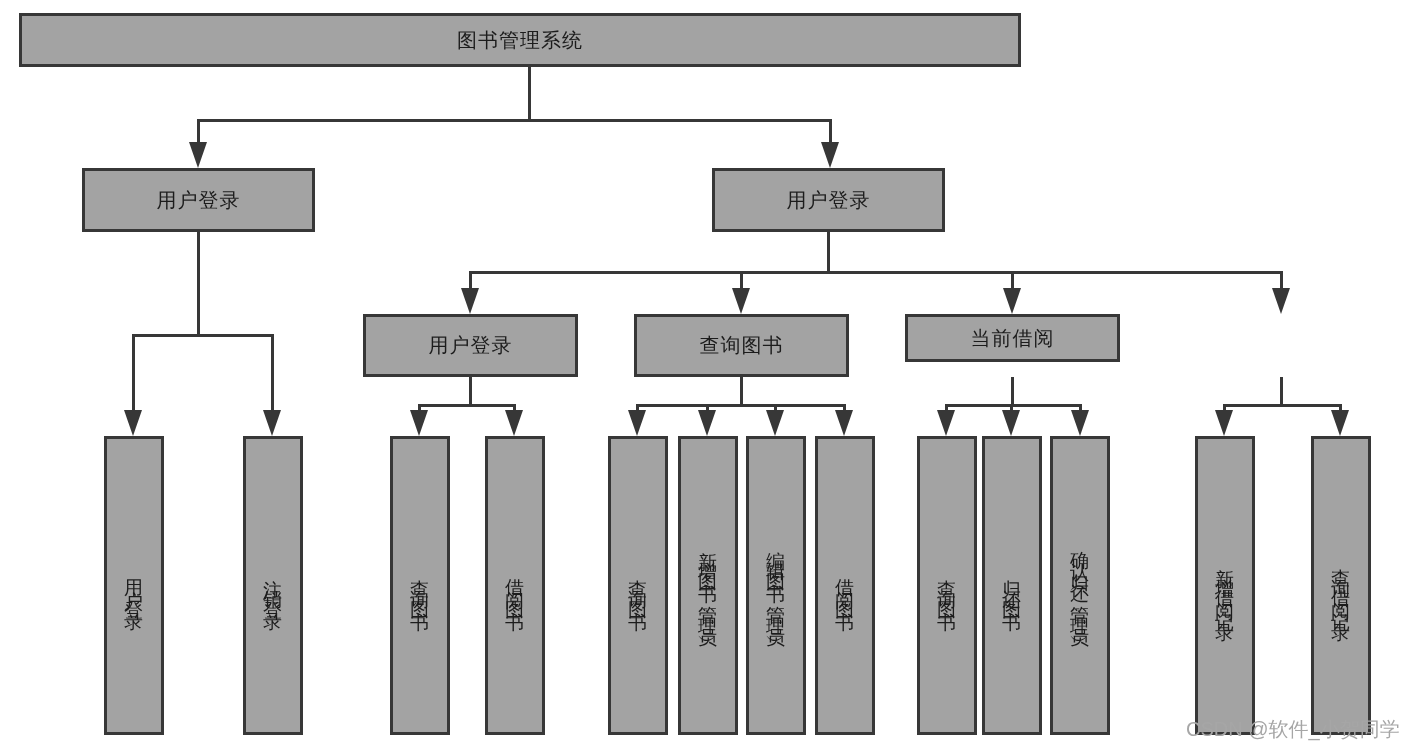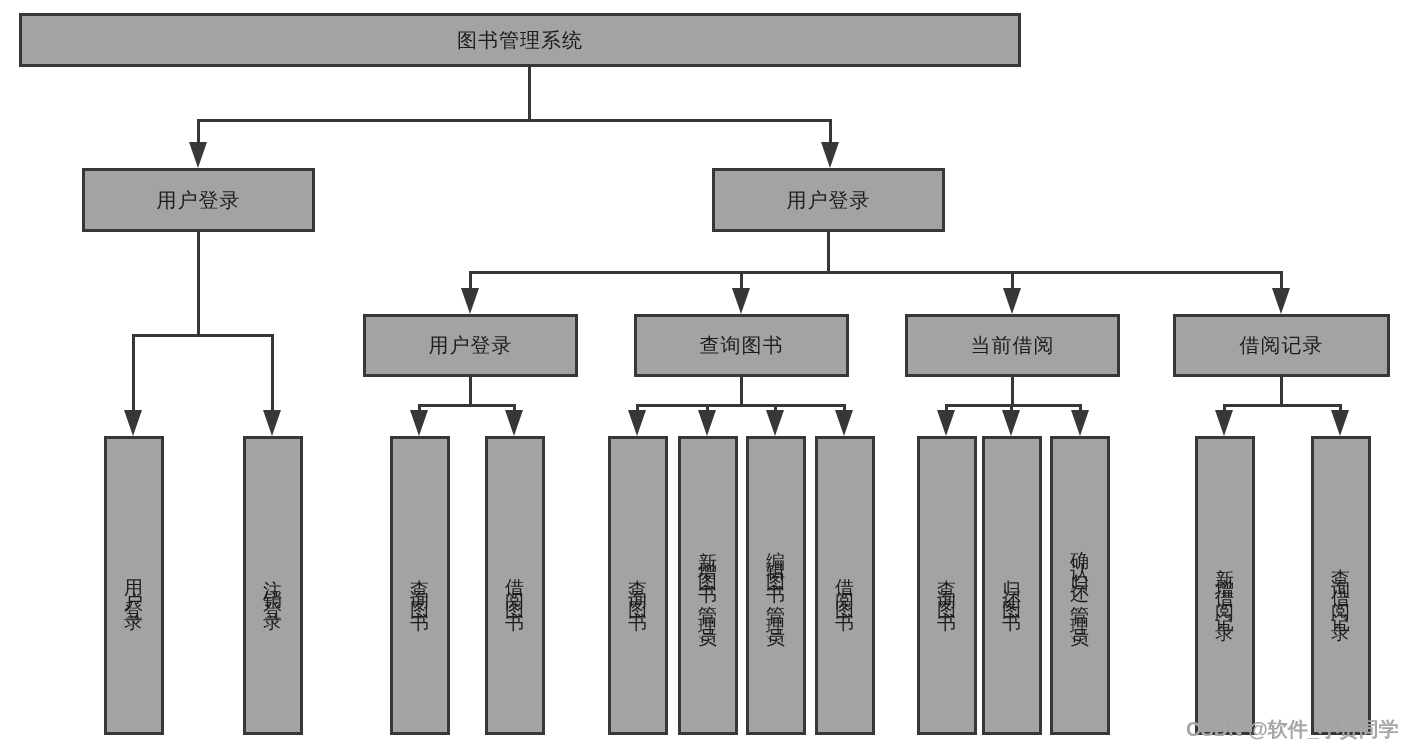--- a/index.html
+++ b/index.html
@@ -48,21 +48,20 @@
     border-top:26px solid var(--line);
     z-index:1;
   }
   .watermark{
     position:absolute;
     left:1186px;top:716px;
     font-size:20px;
     color:var(--watermark);
     z-index:5;
     white-space:nowrap;
-    font-weight:bold;
   }
 </style>
 </head>
 <body>
 
 <div class="canvas">
 
   <div class="node" style="left:19px;top:13px;width:1002px;height:54px;">
     <span>图书管理系统</span>
   </div>
@@ -76,27 +75,24 @@
   </div>
 
   <div class="node" style="left:363px;top:314px;width:215px;height:63px;">
     <span>用户登录</span>
   </div>
 
   <div class="node" style="left:634px;top:314px;width:215px;height:63px;">
     <span>查询图书</span>
   </div>
 
-  <div class="node" style="left:905px;top:314px;width:215px;height:63px;">
+  <div class="node" style="left:905px;top:314px;width:215px;height:48px;">
     <span>当前借阅</span>
   </div>
 
-  <div class="node" style="left:1173px;top:314px;width:217px;height:63px;">
-    <span>借阅记录</span>
-  </div>
 
   <div class="node leaf" style="left:104px;">
     <span class="vtext">用户登录</span>
   </div>
   <div class="node leaf" style="left:243px;">
     <span class="vtext">注销登录</span>
   </div>
 
   <div class="node leaf" style="left:390px;">
     <span class="vtext">查询图书</span>

